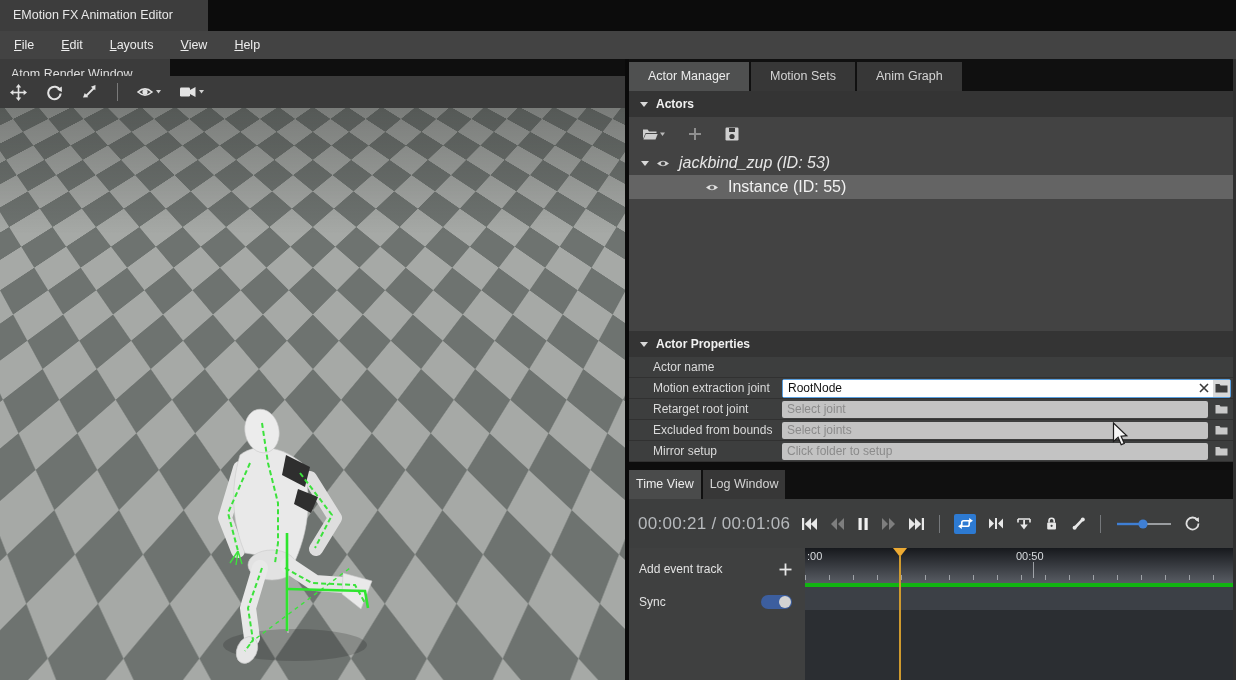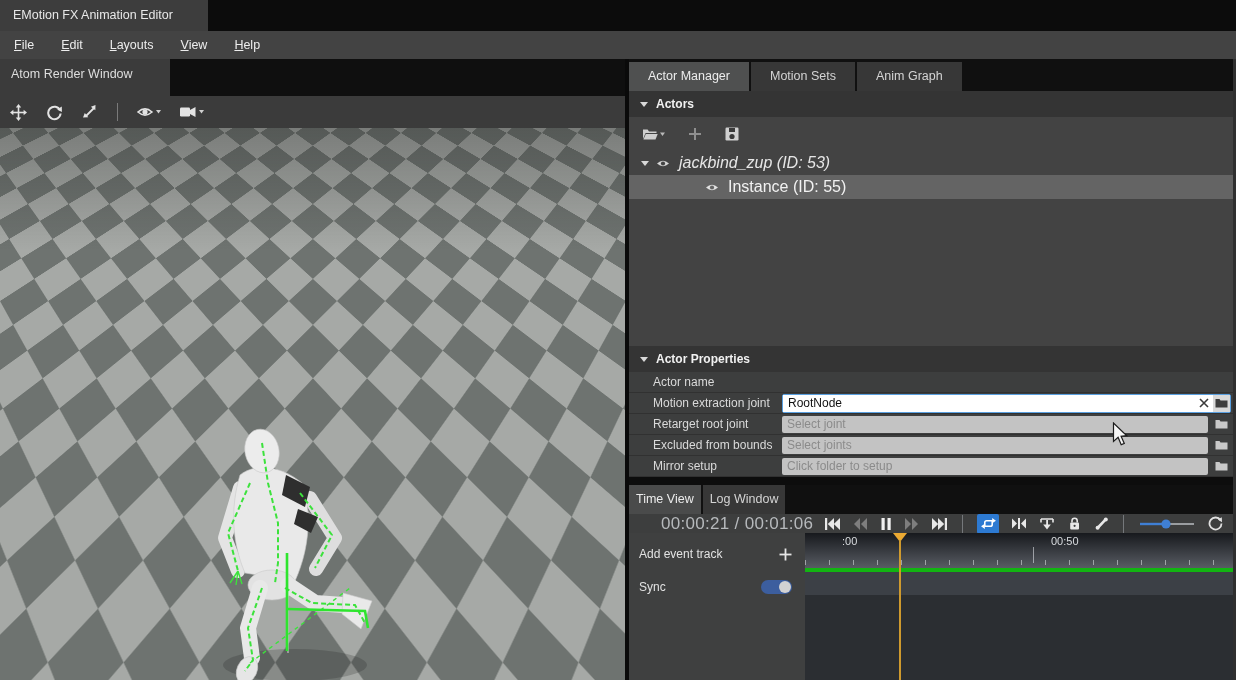--- a/index.html
+++ b/index.html
@@ -14,21 +14,21 @@
   
   .menubar { height:28px; background:#434343; display:flex; align-items:center; padding-left:14px; gap:27px; }
   .menu-item { font-size:12.5px; color:#ededed; cursor:default; }
 
   
   .main { flex:1; display:flex; min-height:0; }
   .left { width:625px; display:flex; flex-direction:column; }
   .right { flex:1; display:flex; flex-direction:column; background:#434343; border-left:4px solid #0a0a0a; border-right:3px solid #2f2f2f; }
 
   
-  .doc-strip { height:37px; background:#0f0f0f; display:flex; }
+  .doc-strip { height:17px; background:#0f0f0f; display:flex; }
   .doc-tab { width:170px; background:#3b3b3b; color:#dedede; font-size:12.5px; line-height:31px; padding-left:11px; }
 
   
   .vp-toolbar { height:32px; background:#3b3b3b; display:flex; align-items:center; padding-left:10px; gap:19px; }
   .vt-sep { width:1px; height:18px; background:#7a7a7a; }
   .icon-btn { display:flex; align-items:center; gap:4px; }
 
   
   .viewport { flex:1; position:relative; overflow:hidden; background:#838683; }
   .vp-persp { position:absolute; inset:0; perspective:540px; perspective-origin:50% -14%; }
@@ -68,39 +68,39 @@
   .clear-x { width:18px; height:17px; background:#fff; display:flex; align-items:center; justify-content:center; }
   .folder-btn.lightbg { background:#d9d9d9; width:17px; height:17px; margin-right:0; }
 
   .panel-gap { height:8px; background:#0d0d0d; }
 
   
   .tv-tabstrip { height:29px; background:#101010; display:flex; gap:2px; }
   .tv-tab { height:29px; padding:0 7px; line-height:29px; background:#373737; color:#d4d4d4; font-size:12.5px; }
   .tv-tab.active { background:#4a4b4b; color:#ececec; }
 
-  .transport { height:19px; background:#3d3e3e; display:flex; align-items:center;padding-left:23px; }
+  .transport { height:49px; background:#3d3e3e; display:flex; align-items:center; }
   .timecode { width:172px; padding-left:9px; font-size:17px; color:#b6b9bc; letter-spacing:.3px; flex-shrink:0; }
   .tbtns { display:flex; align-items:center; gap:12px; }
   .tsep { width:1px; height:18px; background:#75787b; margin:0 2px; }
   .loopbtn { width:22px; height:20px; background:#2d7ad2; border-radius:2px; display:flex; align-items:center; justify-content:center; }
 
   .timeline { flex:1; display:flex; min-height:0; }
   .tl-left { width:176px; background:#3f4040; position:relative; padding-top:9px; }
   .tll-row { display:flex; align-items:center; height:24px; padding:0 13px 0 10px; color:#e2e2e2; font-size:12px; }
   .tll-row .grow { flex:1; }
   .tll-row.sync { margin-top:9px; }
   .toggle { width:31px; height:14px; border-radius:7px; background:#3c5e9e; position:relative; }
   .toggle .knob { position:absolute; right:1px; top:1px; width:12px; height:12px; border-radius:50%; background:#d2d2d2; }
 
   .tl-right { flex:1; position:relative; background:#2b2e32; overflow:hidden; }
   .ruler { height:35px; background:linear-gradient(#17191d, #585c63); position:relative; }
   .ruler::after { content:""; position:absolute; left:0; right:0; bottom:3px; height:5px;
                   background:repeating-linear-gradient(90deg, rgba(225,228,232,.55) 0 1px, transparent 1px 24px); }
-  .rlabel { position:absolute; top:2px; font-size:11px; color:#d8dbde;margin-left:35px; }
+  .rlabel { position:absolute; top:2px; font-size:11px; color:#d8dbde; }
   .rlabel.start { left:2px; }
   .rlabel.mid { left:211px; }
   .midtick { position:absolute; left:228px; top:14px; width:1px; height:16px; background:rgba(220,224,228,.6); }
   .greenline { height:4px; background:#12b412; }
   .trackrow { height:23px; background:#3c4046; }
 
   .playhead { position:absolute; left:88px; top:0; bottom:0; width:14px; pointer-events:auto; }
   .playhead .ptri { position:absolute; left:0; top:0; width:0; height:0;
                     border-left:7px solid transparent; border-right:7px solid transparent; border-top:9px solid #ecaa33; }
   .playhead .pline { position:absolute; left:6px; top:7px; bottom:0; width:2px; background:#cf9a2e; }

